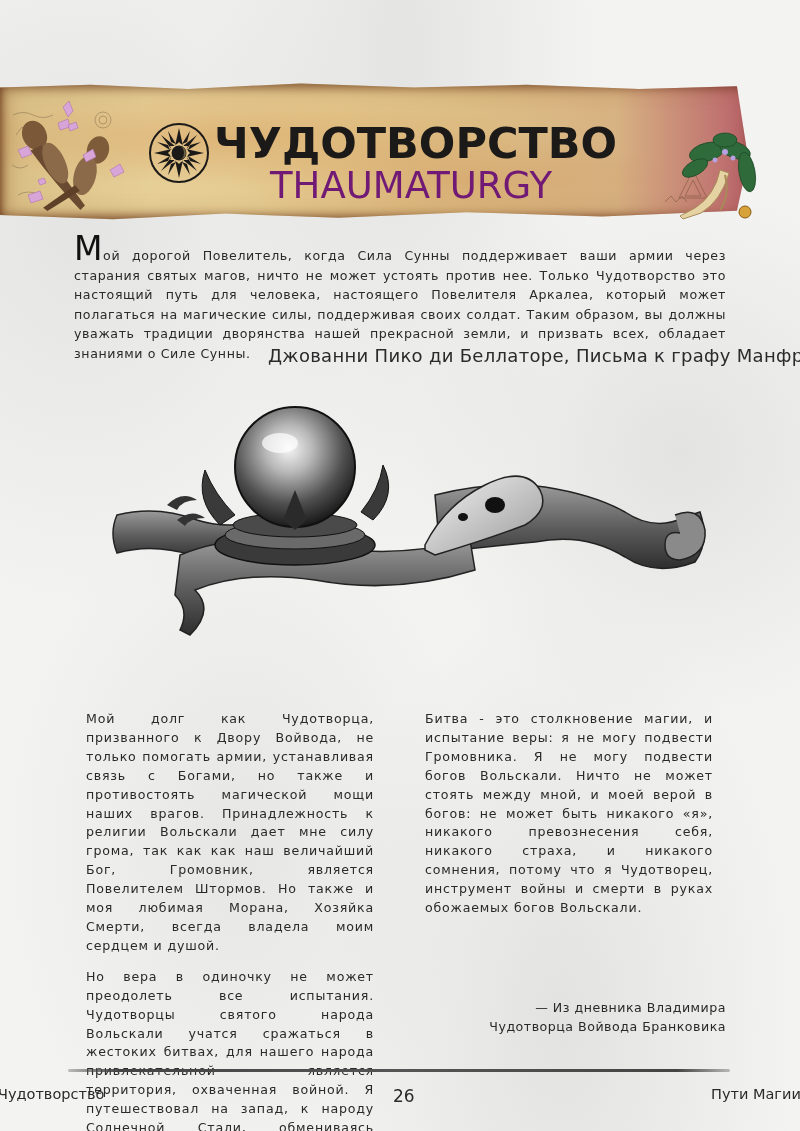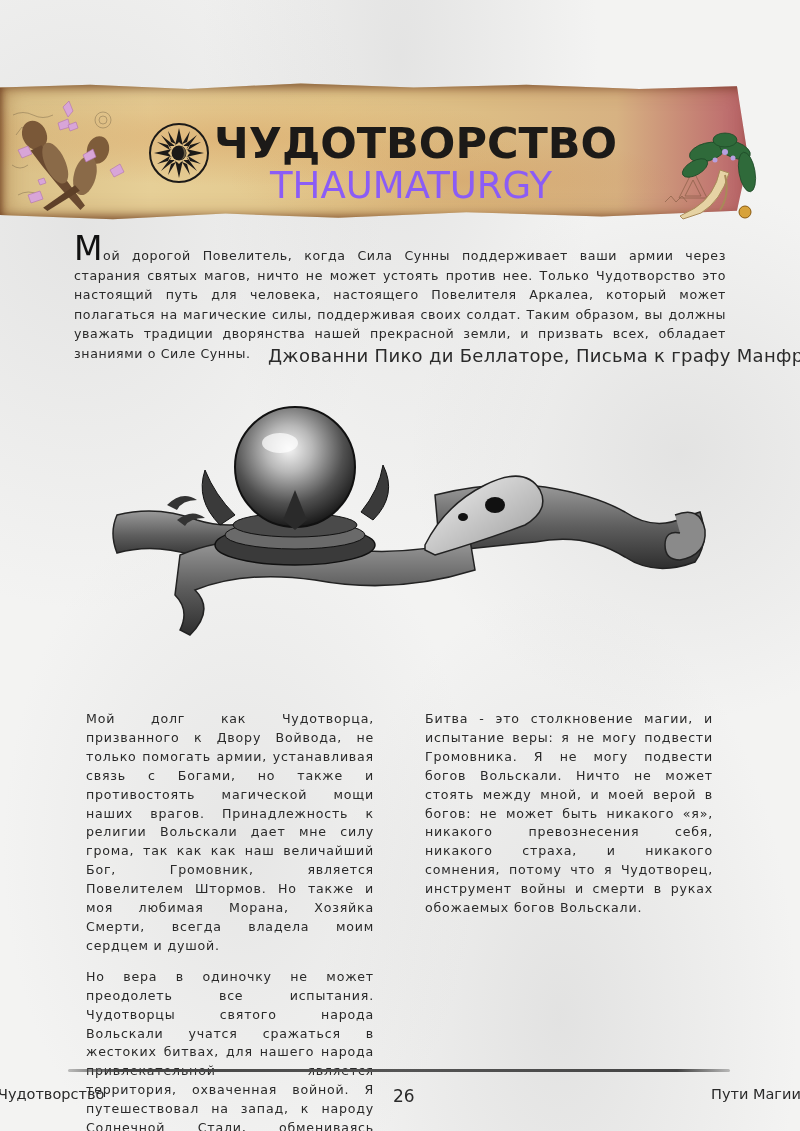--- a/index.html
+++ b/index.html
@@ -37,21 +37,21 @@
   .mandrake-left { position: absolute; left: 8px; top: 95px; width: 120px; height: 125px; }
   .mandrake-right { position: absolute; left: 665px; top: 130px; width: 100px; height: 95px; }
   .emblem { position: absolute; left: 148px; top: 122px; width: 62px; height: 62px; }
   .title-ru {
     position: absolute; left: 214px; top: 118px; font-weight: bold;
     font-size: 43px; letter-spacing: 0px; color: #1c1a18; white-space: nowrap;
     font-family: "DejaVu Sans", sans-serif;
   }
   .title-en {
     position: absolute; left: 270px; top: 164px; font-size: 37px;
-    color: #8b5cf6; white-space: nowrap; font-family: "DejaVu Sans", sans-serif;
+    color: #701a75; white-space: nowrap; font-family: "DejaVu Sans", sans-serif;
     letter-spacing: 0px;
   }
   
   .intro {
     position: absolute; left: 74px; top: 236px; width: 652px;
     font-size: 12.6px; line-height: 19.6px; letter-spacing: 0.6px;
     text-align: justify; color: #2a2a2a;
   }
   .intro .dropcap { font-size: 33px; line-height: 26px; float: none; color: #111; }
   .attribution {
@@ -221,18 +221,20 @@
 
 <div class="col col-left">
   <p>Мой долг как Чудотворца, призванного к Двору Войвода, не только помогать армии, устанавливая связь с Богами, но также и противостоять магической мощи наших врагов. Принадлежность к религии Вольскали дает мне силу грома, так как как наш величайший Бог, Громовник, является Повелителем Штормов. Но также и моя любимая Морана, Хозяйка Смерти, всегда владела моим сердцем и душой.</p>
   <p>Но вера в одиночку не может преодолеть все испытания. Чудотворцы святого народа Вольскали учатся сражаться в жестоких битвах, для нашего народа привлекательной является территория, охваченная войной. Я путешествовал на запад, к народу Солнечной Стали, обмениваясь знаниями Чудотворства с почитателями Сунны. Такой обмен оказался полезен для сражений против наших обычных врагов на востоке, обитателей Пустошей</p>
 </div>
 <div class="col col-right">
   <p>Битва - это столкновение магии, и испытание веры: я не могу подвести Громовника. Я не могу подвести богов Вольскали. Ничто не может стоять между мной, и моей верой в богов: не может быть никакого «я», никакого превознесения себя, никакого страха, и никакого сомнения, потому что я Чудотворец, инструмент войны и смерти в руках обожаемых богов Вольскали.</p>
 </div>
 
 <div class="signature">
+  <div>— Из дневника Владимира</div>
+  <div>Чудотворца Войвода  Бранковика</div>
 </div>
 
 <div class="footer-rule"></div>
 <div class="footer-left">Чудотворство</div>
 <div class="footer-page">26</div>
 <div class="footer-right">Пути Магии</div>
 
 </body></html>

